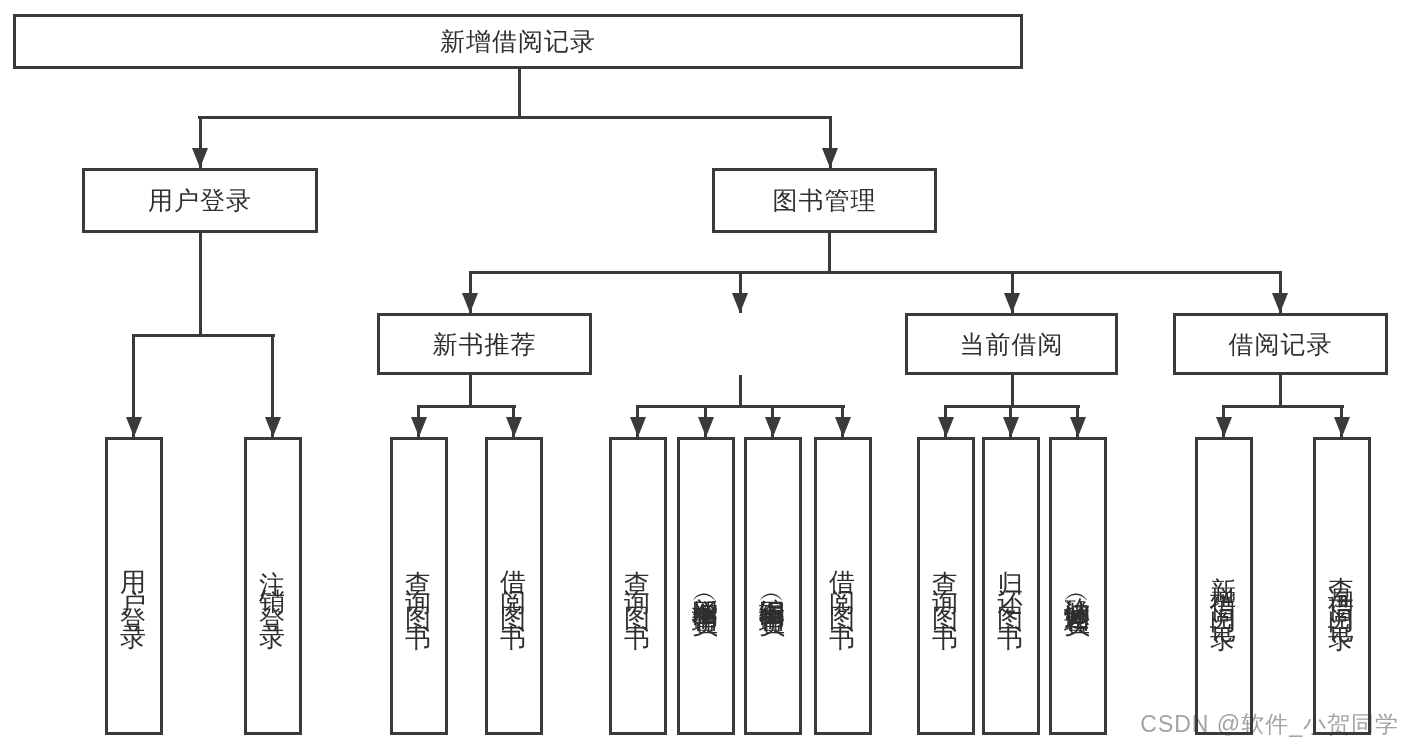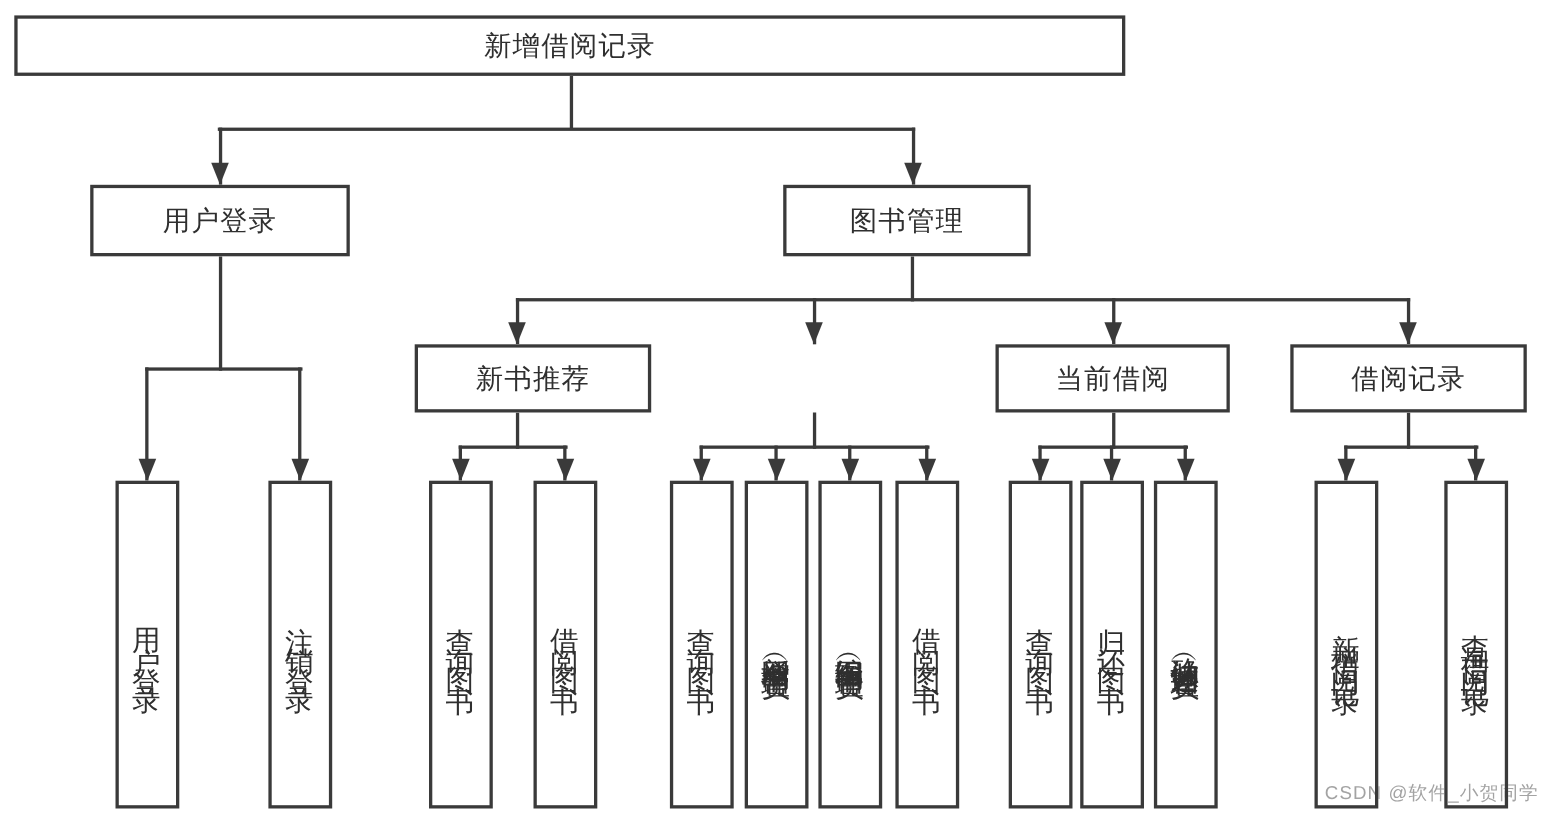--- a/index.html
+++ b/index.html
@@ -46,21 +46,21 @@
     position:absolute;
     width:0;height:0;
     border-left:8px solid transparent;
     border-right:8px solid transparent;
     border-top:20px solid var(--line);
     z-index:1;
   }
   .watermark{
     position:absolute;
     right:6px;top:709px;
-    font-size:17px;
+    font-size:23px;
     color:var(--wm);
     letter-spacing:1px;
     z-index:5;
     mix-blend-mode:darken;
     white-space:nowrap;
   }
 </style>
 </head>
 <body>
 

